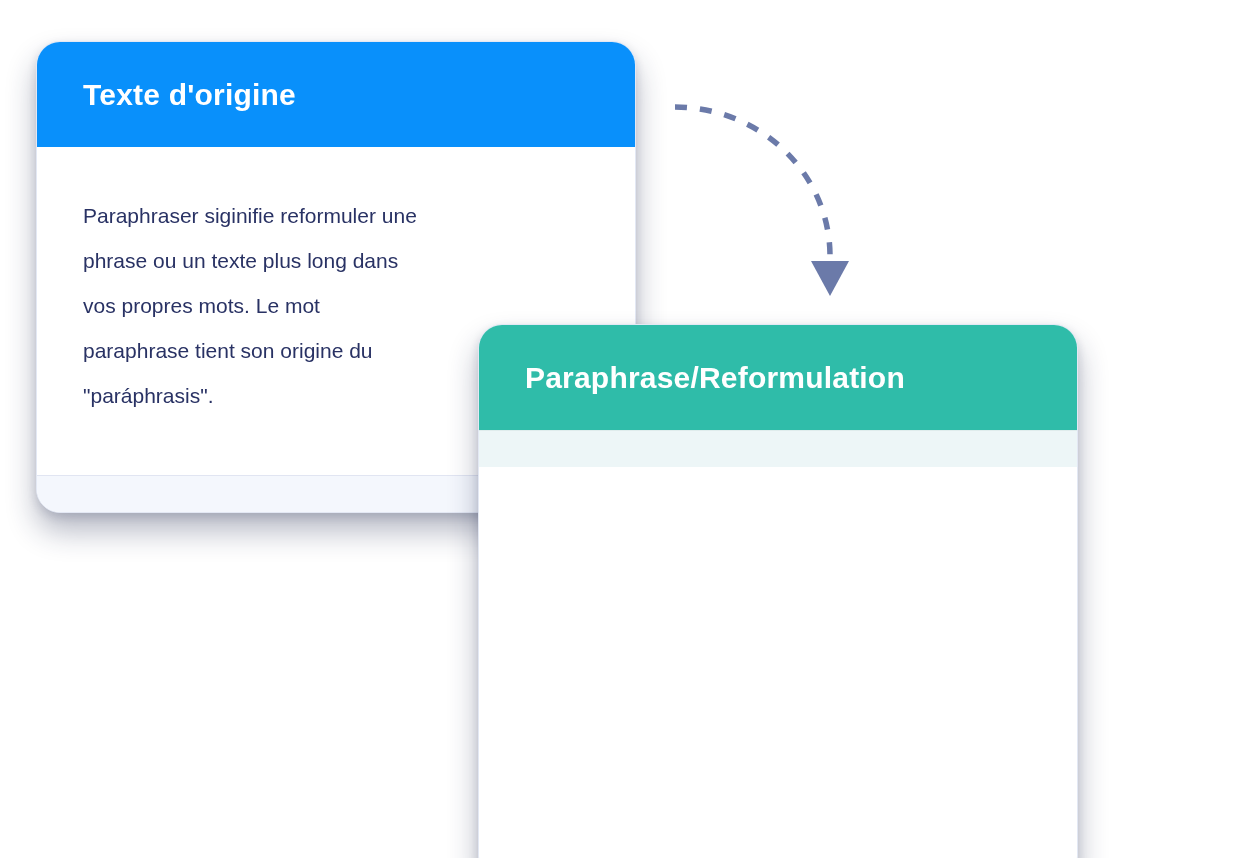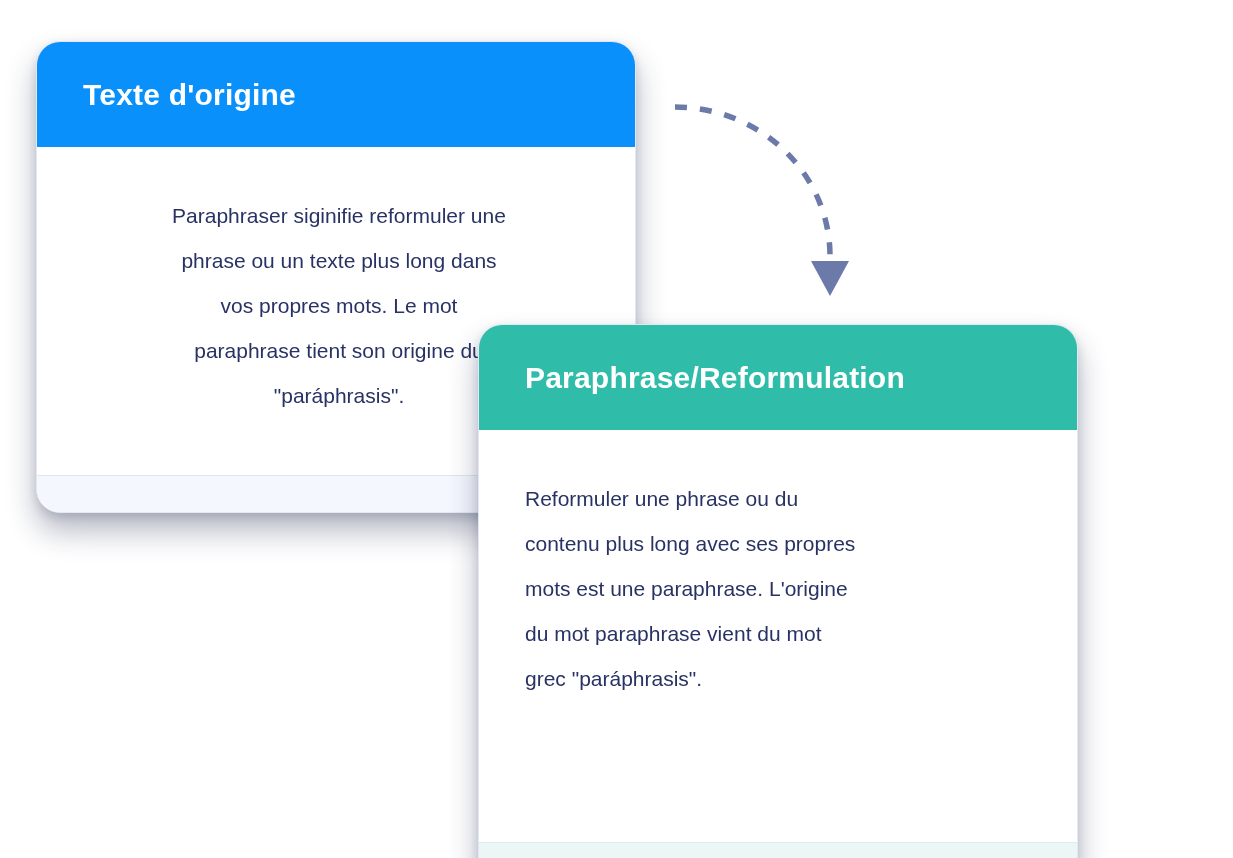--- a/index.html
+++ b/index.html
@@ -25,21 +25,20 @@
     box-shadow: 0 18px 30px rgba(28, 38, 74, 0.32), 0 4px 10px rgba(28, 38, 74, 0.14);
     overflow: hidden;
     box-sizing: border-box;
   }
   .card-origin {
     left: 36px;
     top: 41px;
     width: 600px;
     height: 472px;
     z-index: 1;
-    text-align: center;
   }
   .card-paraphrase {
     left: 478px;
     top: 324px;
     width: 600px;
     height: 556px;
     z-index: 3;
   }
   .card-header {
     flex: 0 0 105px;
@@ -110,23 +109,16 @@
 
   <svg class="flow-arrow" viewBox="0 0 260 240" aria-hidden="true">
     <path d="M 35 37 A 155 149 0 0 1 190 186" fill="none" stroke="#6b7aa9" stroke-width="5.5" stroke-dasharray="12 13"></path>
     <polygon points="171,191 209,191 190,226" fill="#6b7aa9"></polygon>
   </svg>
 
   <section class="card card-paraphrase">
     <header class="card-header">
       <h2 class="card-title">Paraphrase/Reformulation</h2>
     </header>
-    <div class="card-body">
-      <p class="card-text">Reformuler une phrase ou du
-contenu plus long avec ses propres
-mots est une paraphrase. L'origine
-du mot paraphrase vient du mot
-grec "paráphrasis".</p>
-    </div>
     <footer class="card-footer"></footer>
   </section>
 
 </div>
 
 </body></html>

